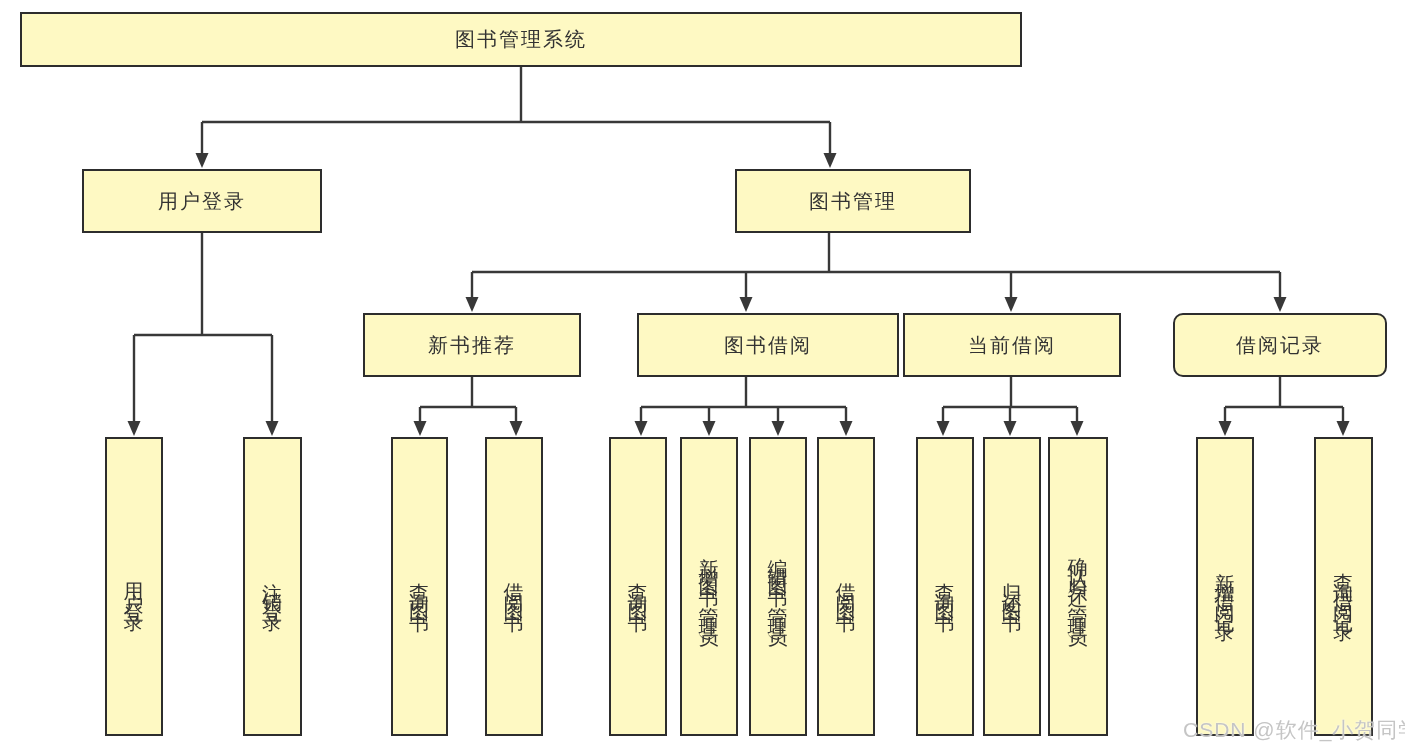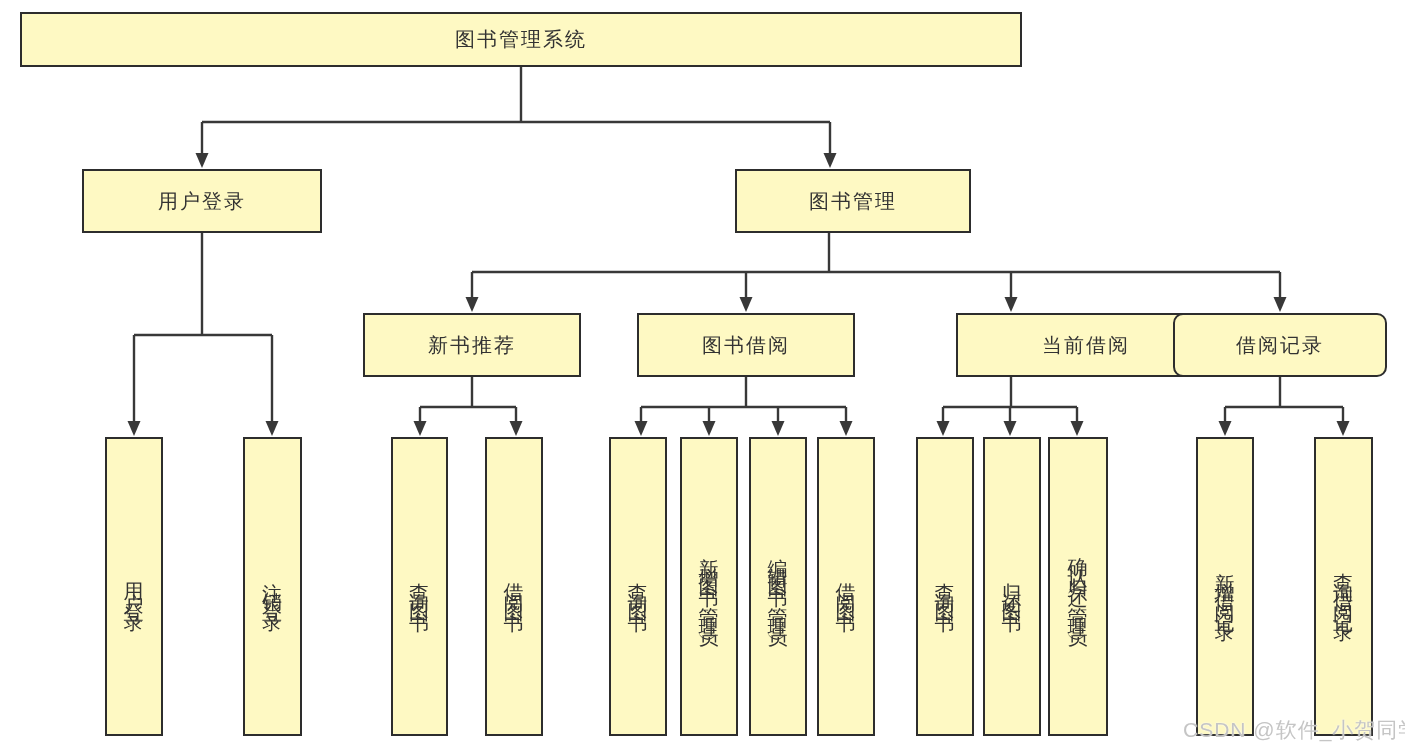--- a/index.html
+++ b/index.html
@@ -16,22 +16,22 @@
   .node .lbl{color:#333333;}
   .node.h .lbl{font-size:20px;letter-spacing:2px;white-space:nowrap;}
   .node.v .lbl{writing-mode:vertical-rl;text-orientation:mixed;
                font-size:20px;letter-spacing:10px;line-height:1.1;white-space:nowrap;}
   .leaf{top:437px;height:299px;}
 
   #n-root {left:20px;  top:12px;  width:1002px;height:55px;}
   #n-user {left:82px;  top:169px; width:240px; height:64px;}
   #n-mgmt {left:735px; top:169px; width:236px; height:64px;}
   #n-nb   {left:363px; top:313px; width:218px; height:64px;}
-  #n-bb   {left:637px; top:313px; width:218px; height:64px;}
-  #n-cb   {left:956px; top:313px; width:260px; height:64px;}
+  #n-bb   {left:637px; top:313px; width:262px; height:64px;}
+  #n-cb   {left:903px; top:313px; width:218px; height:64px;}
   #n-br   {left:1173px;top:313px; width:214px; height:64px;border-radius:10px;}
 
   #l-ul  {left:105px; width:58px;}
   #l-lo  {left:243px; width:59px;}
   #l-nbq {left:391px; width:57px;}
   #l-nbb {left:485px; width:58px;}
   #l-bbq {left:609px; width:58px;}
   #l-bba {left:680px; width:58px;}
   #l-bbe {left:749px; width:58px;}
   #l-bbb {left:817px; width:58px;}

